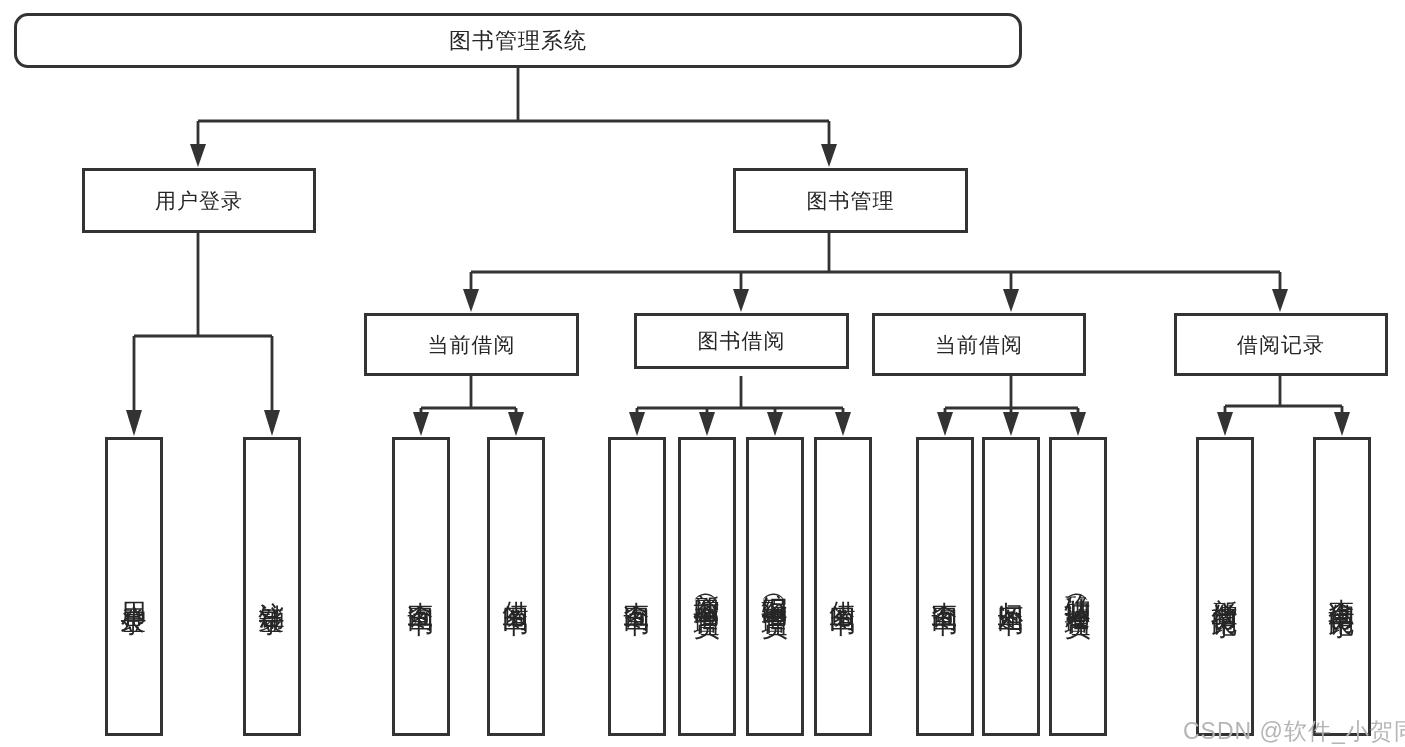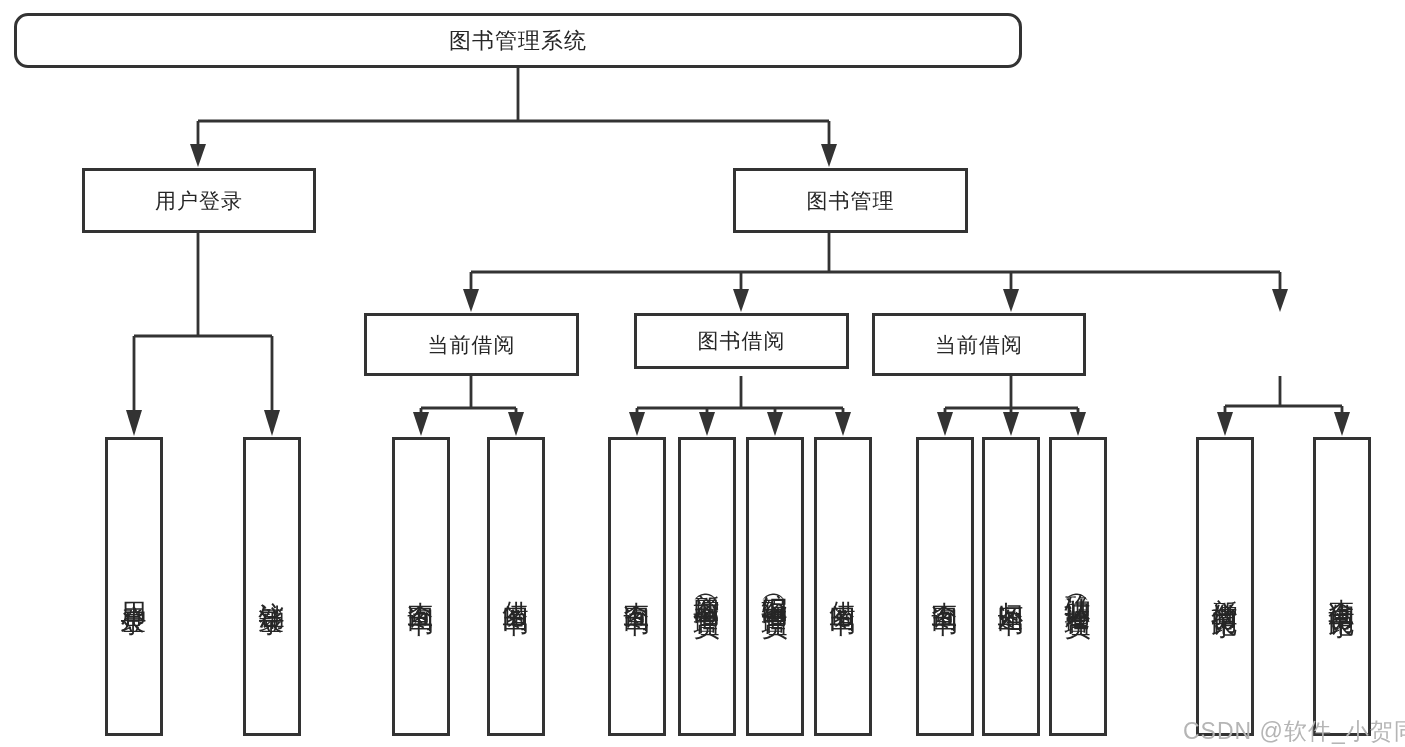--- a/index.html
+++ b/index.html
@@ -114,20 +114,23 @@
 
   <div class="box lvl3" style="left:364px; top:313px; width:215px; height:63px;">
     <span>当前借阅</span>
   </div>
   <div class="box lvl3" style="left:634px; top:313px; width:215px; height:56px;">
     <span>图书借阅</span>
   </div>
   <div class="box lvl3" style="left:872px; top:313px; width:214px; height:63px;">
     <span>当前借阅</span>
   </div>
+  <div class="box lvl3" style="left:1174px; top:313px; width:214px; height:63px;">
+    <span>借阅记录</span>
+  </div>
 
   <div class="box leaf" style="left:105px;">
     <span class="vtext">用户登录</span>
   </div>
   <div class="box leaf" style="left:243px;">
     <span class="vtext">注销登录</span>
   </div>
 
   <div class="box leaf" style="left:392px;">
     <span class="vtext">查询图书</span>

